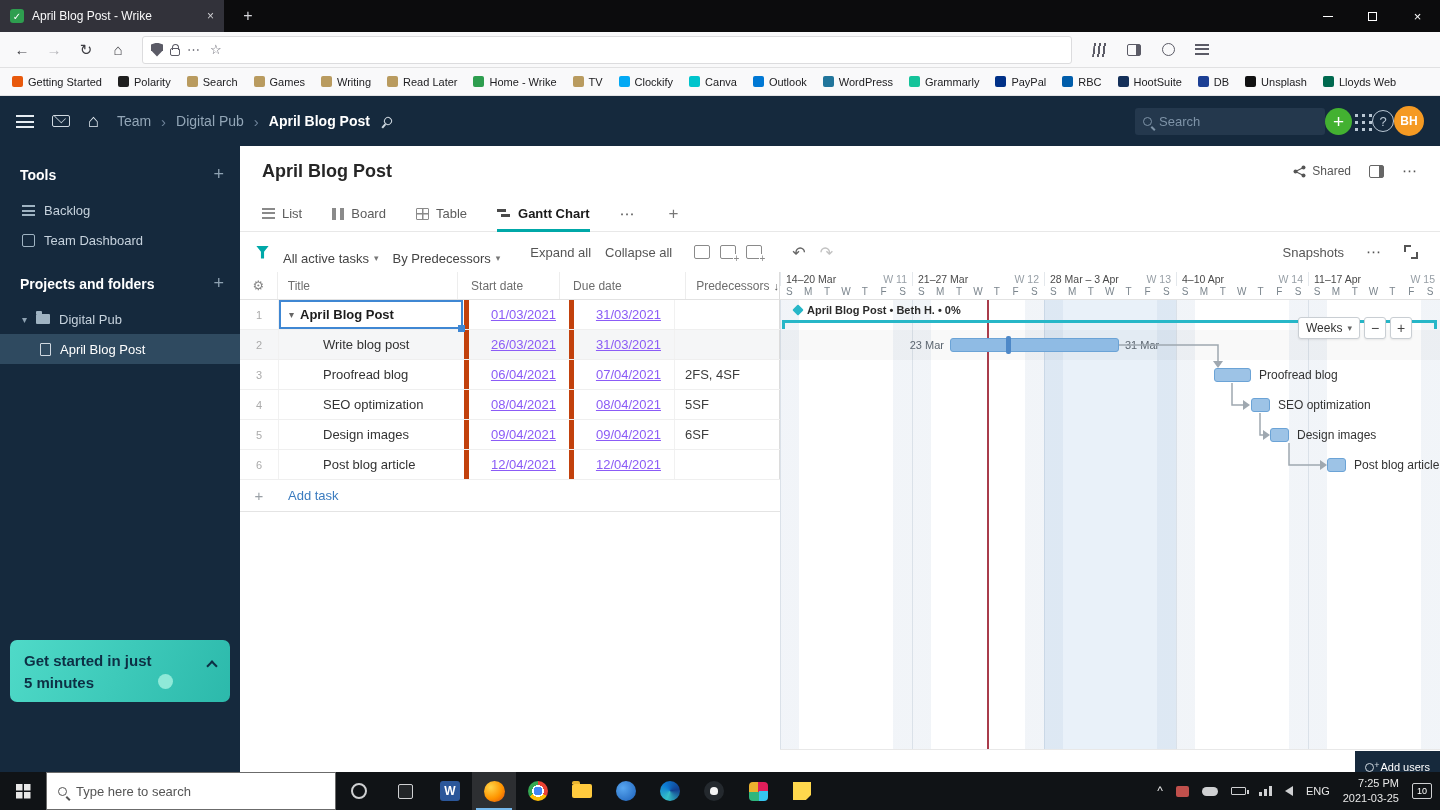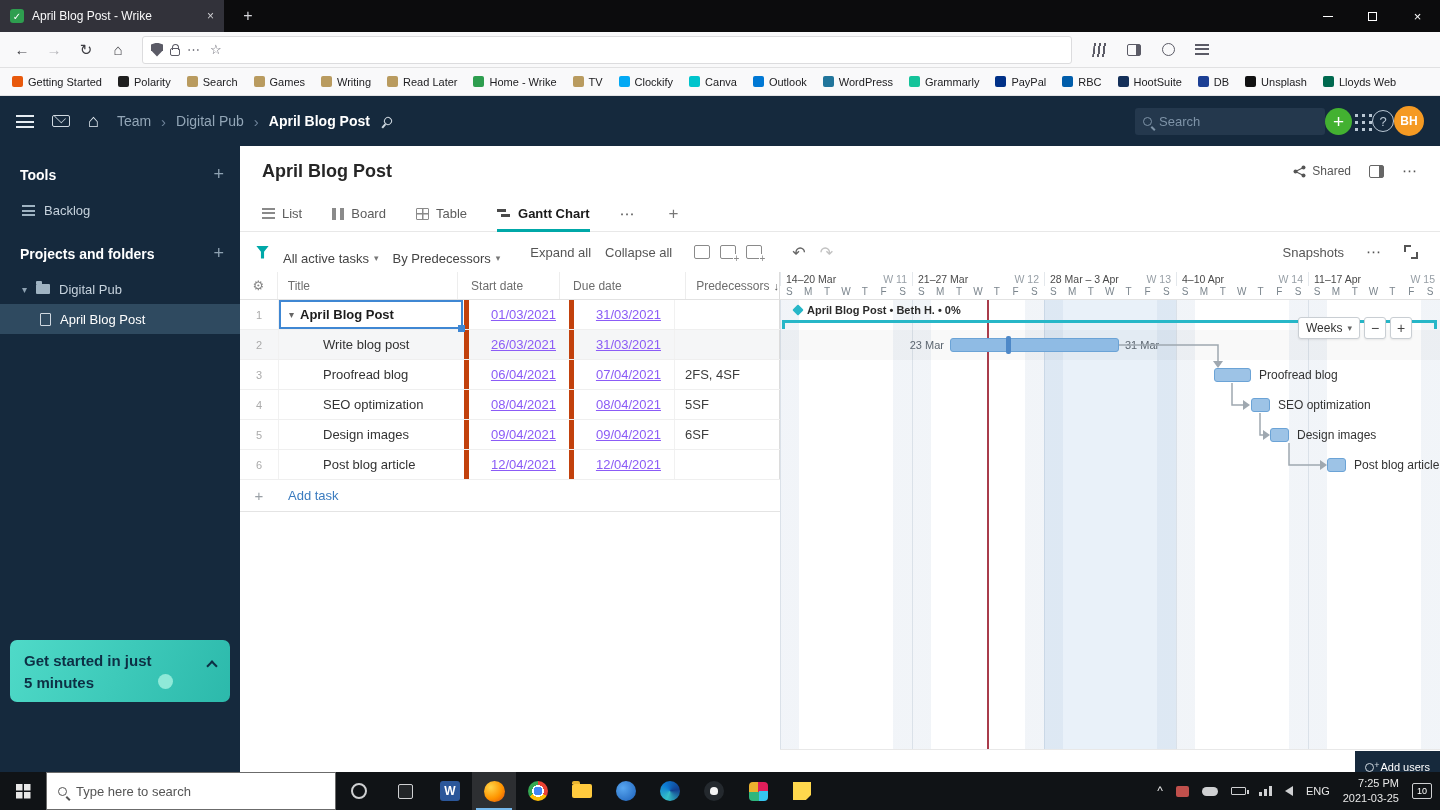--- a/index.html
+++ b/index.html
@@ -392,20 +392,24 @@
 
   <div class="sidebar">
     <div class="sb-head">
       <span>Tools</span>
       <span class="sb-plus">+</span>
     </div>
     <div class="sb-item">
       <span class="ico-lines"></span>
       <span>Backlog</span>
     </div>
+    <div class="sb-item">
+      <span class="ico-sq"></span>
+      <span>Team Dashboard</span>
+    </div>
     <div class="sb-head">
       <span>Projects and folders</span>
       <span class="sb-plus">+</span>
     </div>
     <div class="sb-item">
       <span class="sb-chev">▾</span>
       <span class="ico-folder"></span>
       <span>Digital Pub</span>
     </div>
     <div class="sb-item sel indent">

